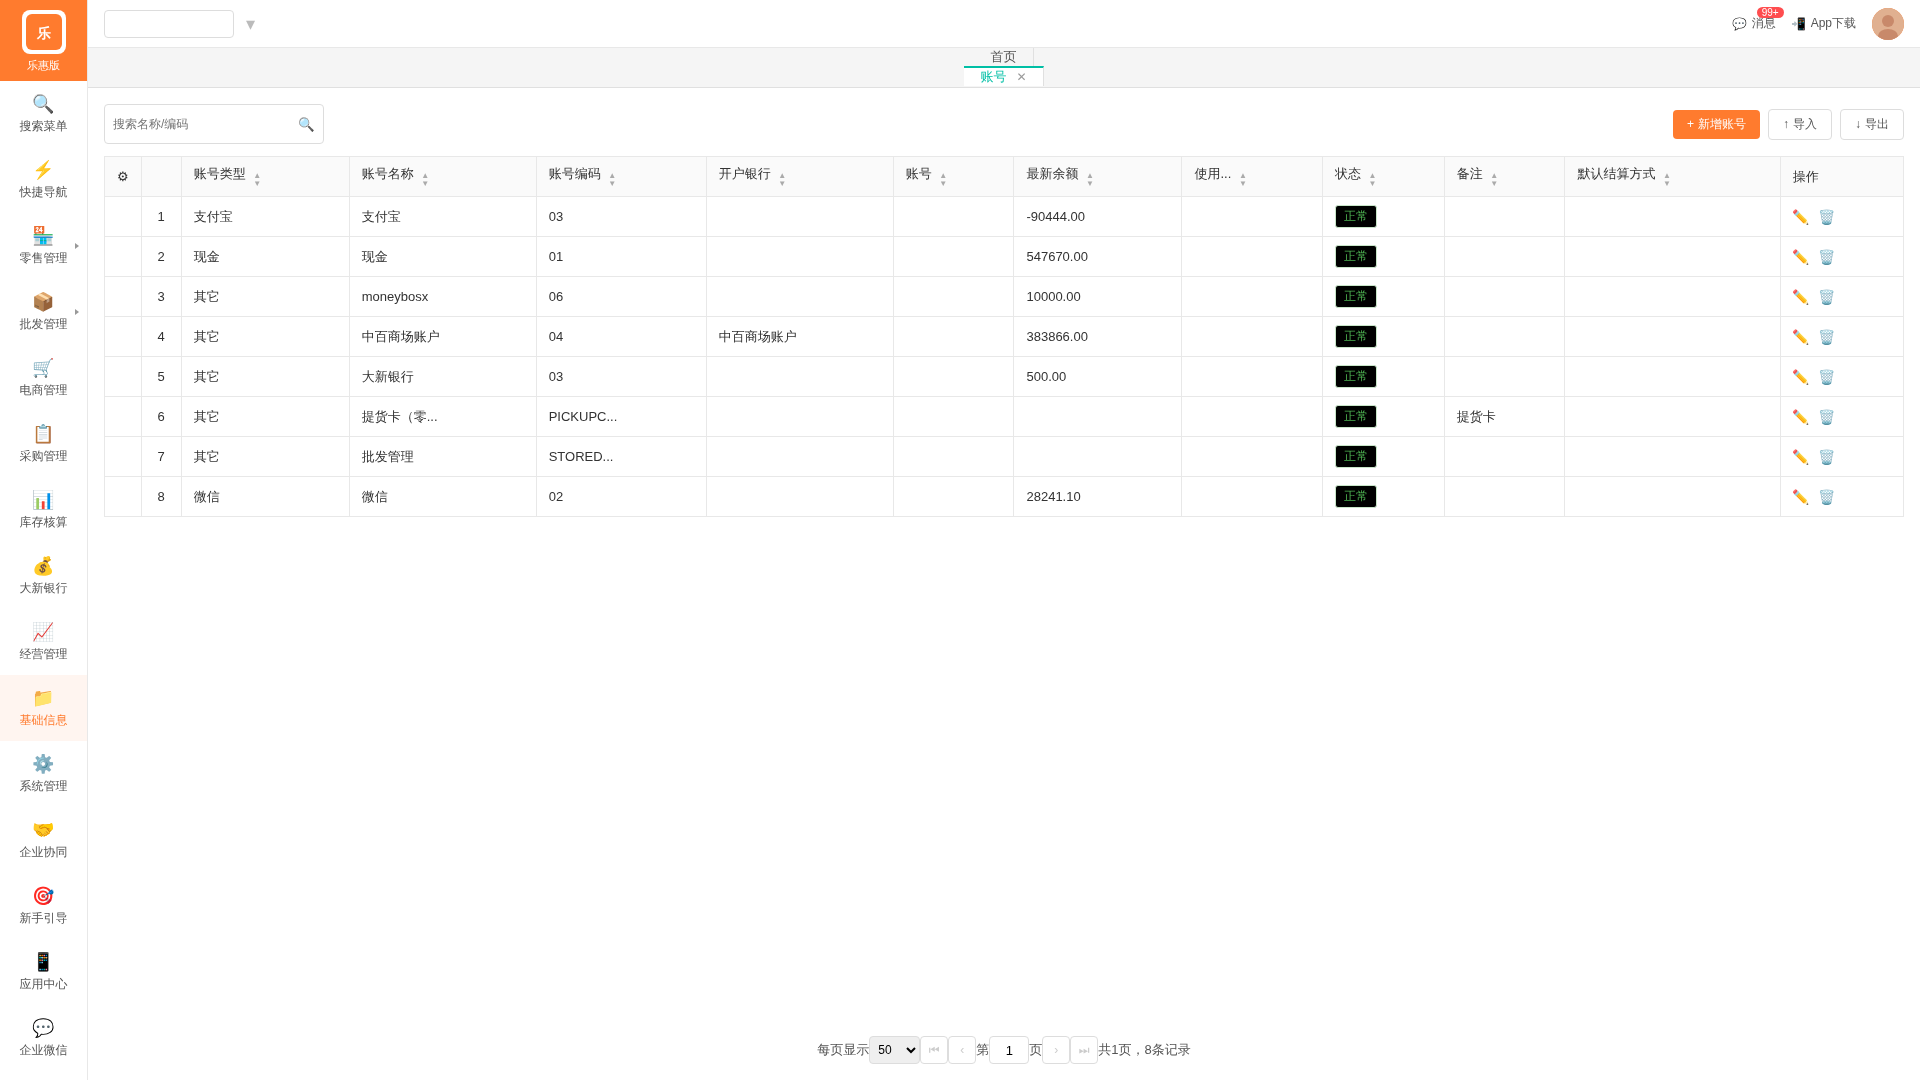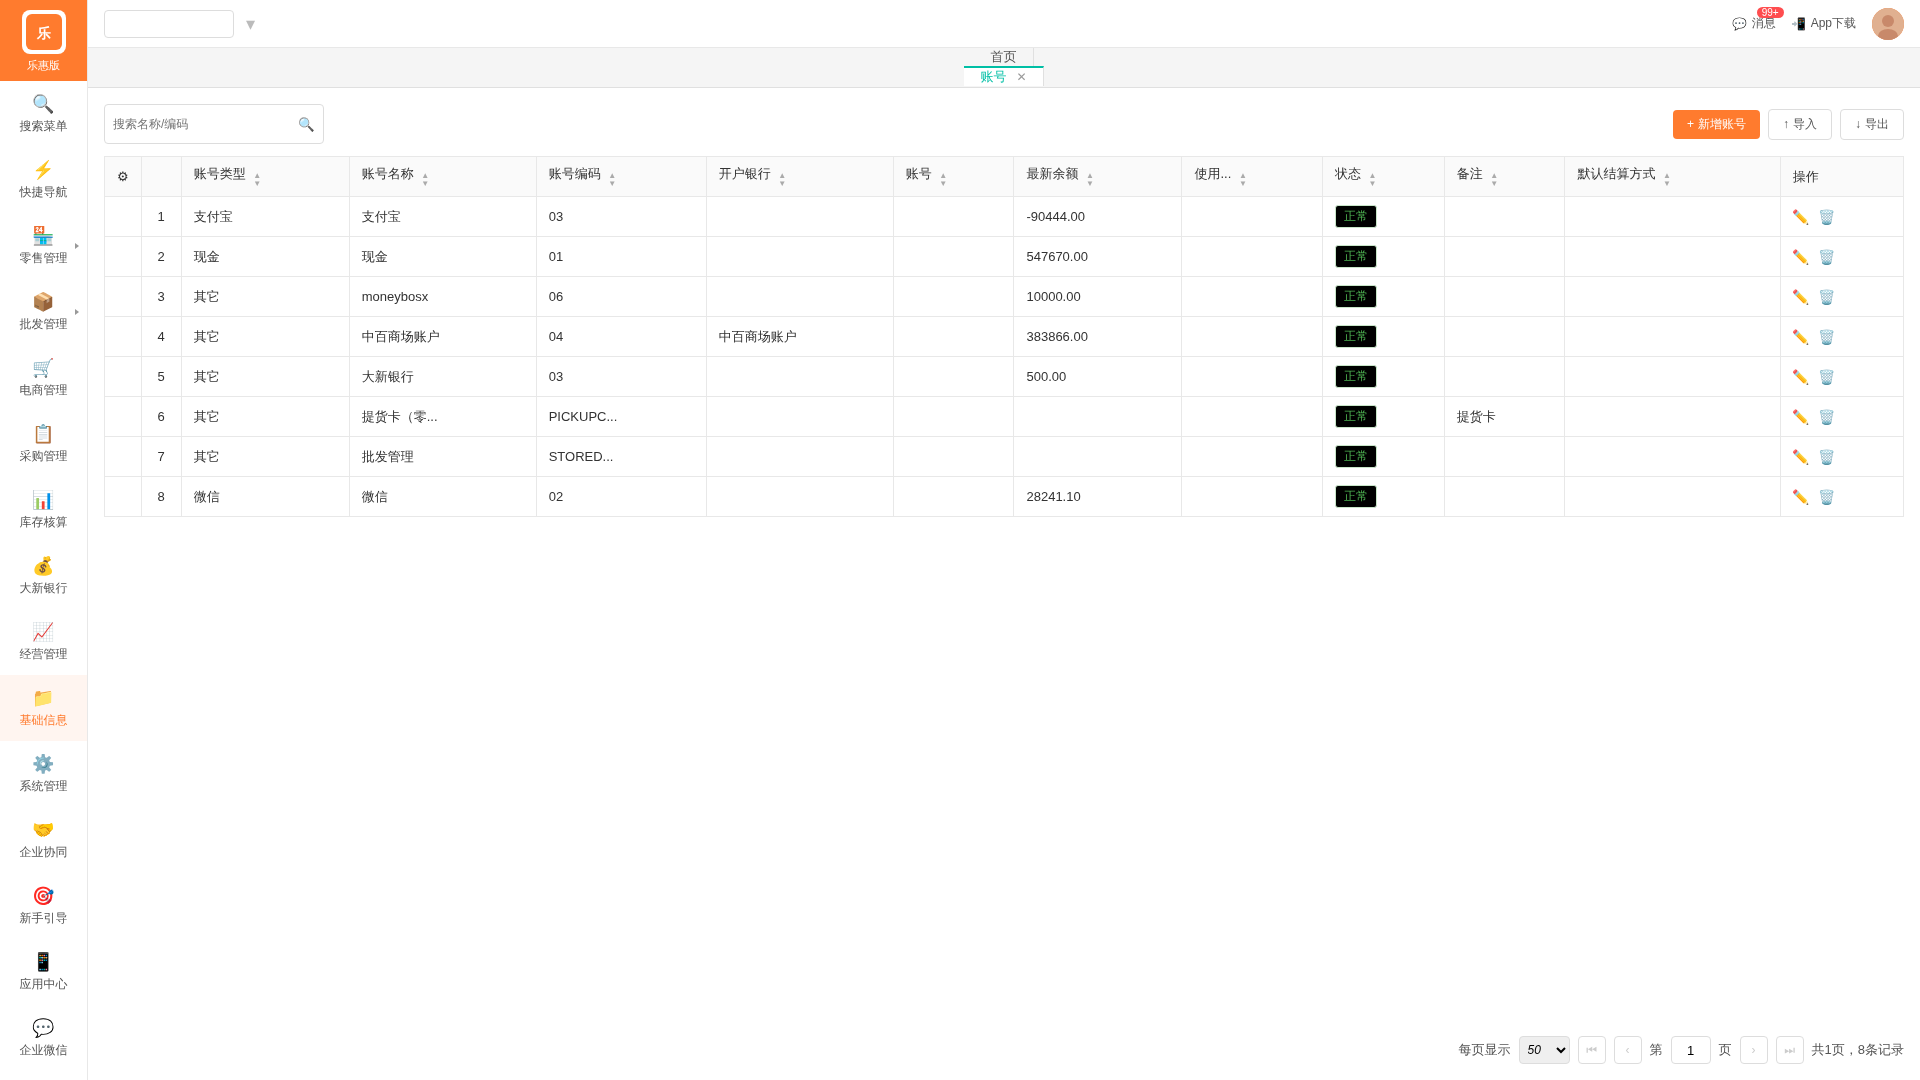--- a/index.html
+++ b/index.html
@@ -272,32 +272,30 @@
     .action-icon { cursor: pointer; color: #999; font-size: 14px; }
     .settings-col { width: 32px; text-align: center; }
     .row-num { color: #666; text-align: center; }
 
     
     .pagination {
       margin-top: auto;
       padding-top: 16px;
       display: flex;
       align-items: center;
-      justify-content: flex-end;
-      gap: 8px;
+      justify-content: center;
       font-size: 13px;
       color: #555;
     }
     .pagination-select {
       height: 28px;
       border: 1px solid #ddd;
       border-radius: 4px;
       padding: 0 4px;
       font-size: 12px;
-      font-style: italic;
     }
     .page-btn {
       width: 28px;
       height: 28px;
       border: 1px solid #ddd;
       border-radius: 4px;
       background: white;
       cursor: pointer;
       display: flex;
       align-items: center;

